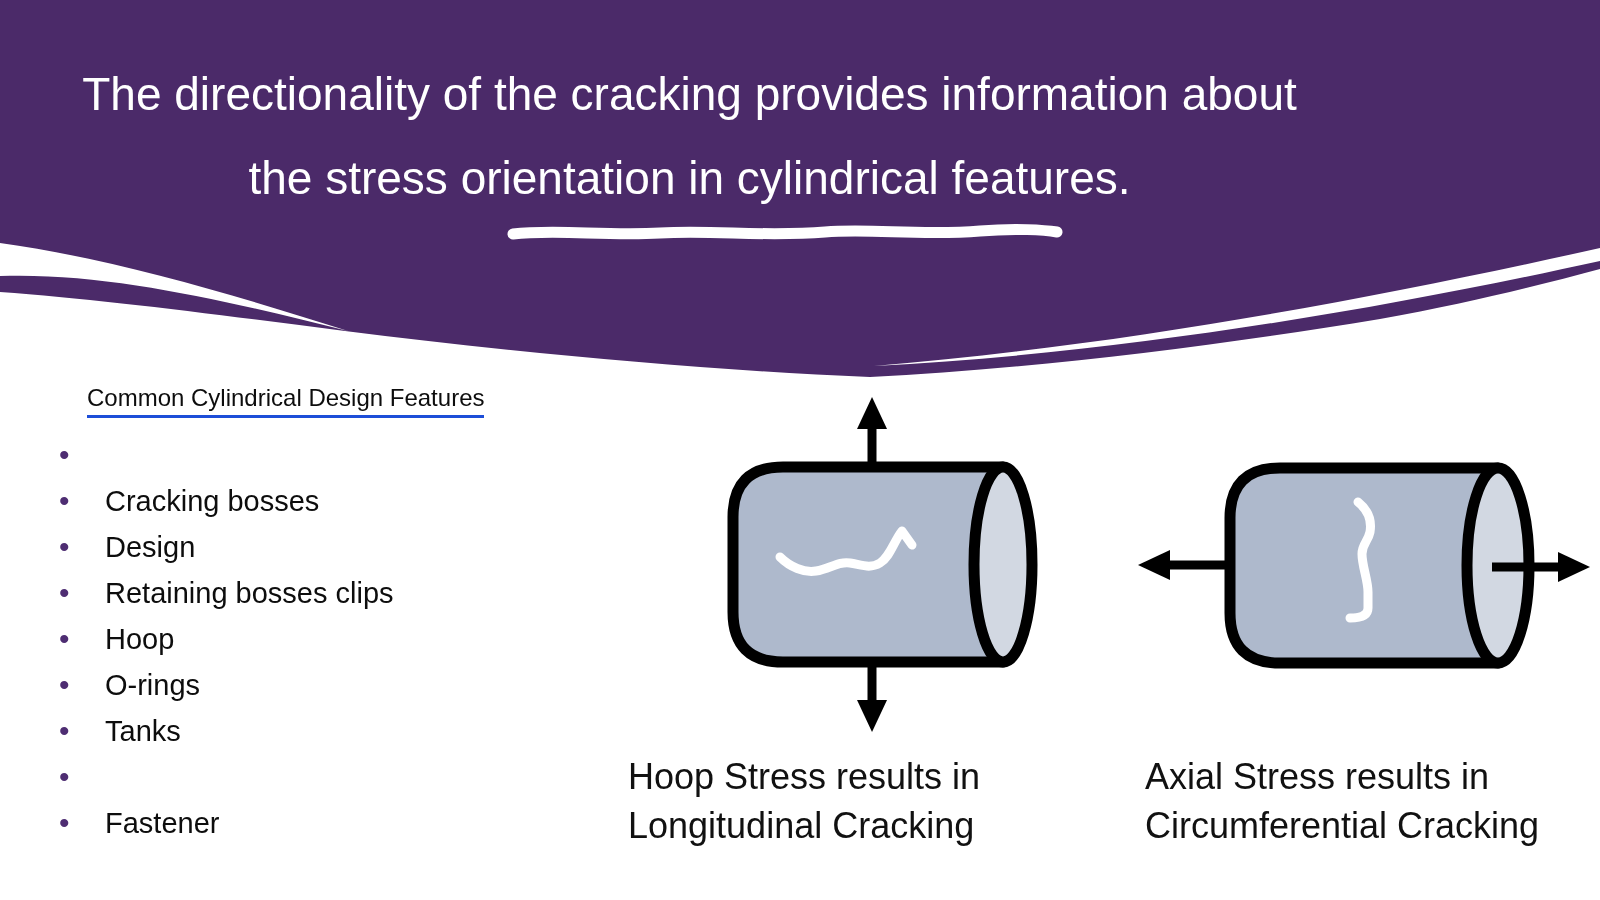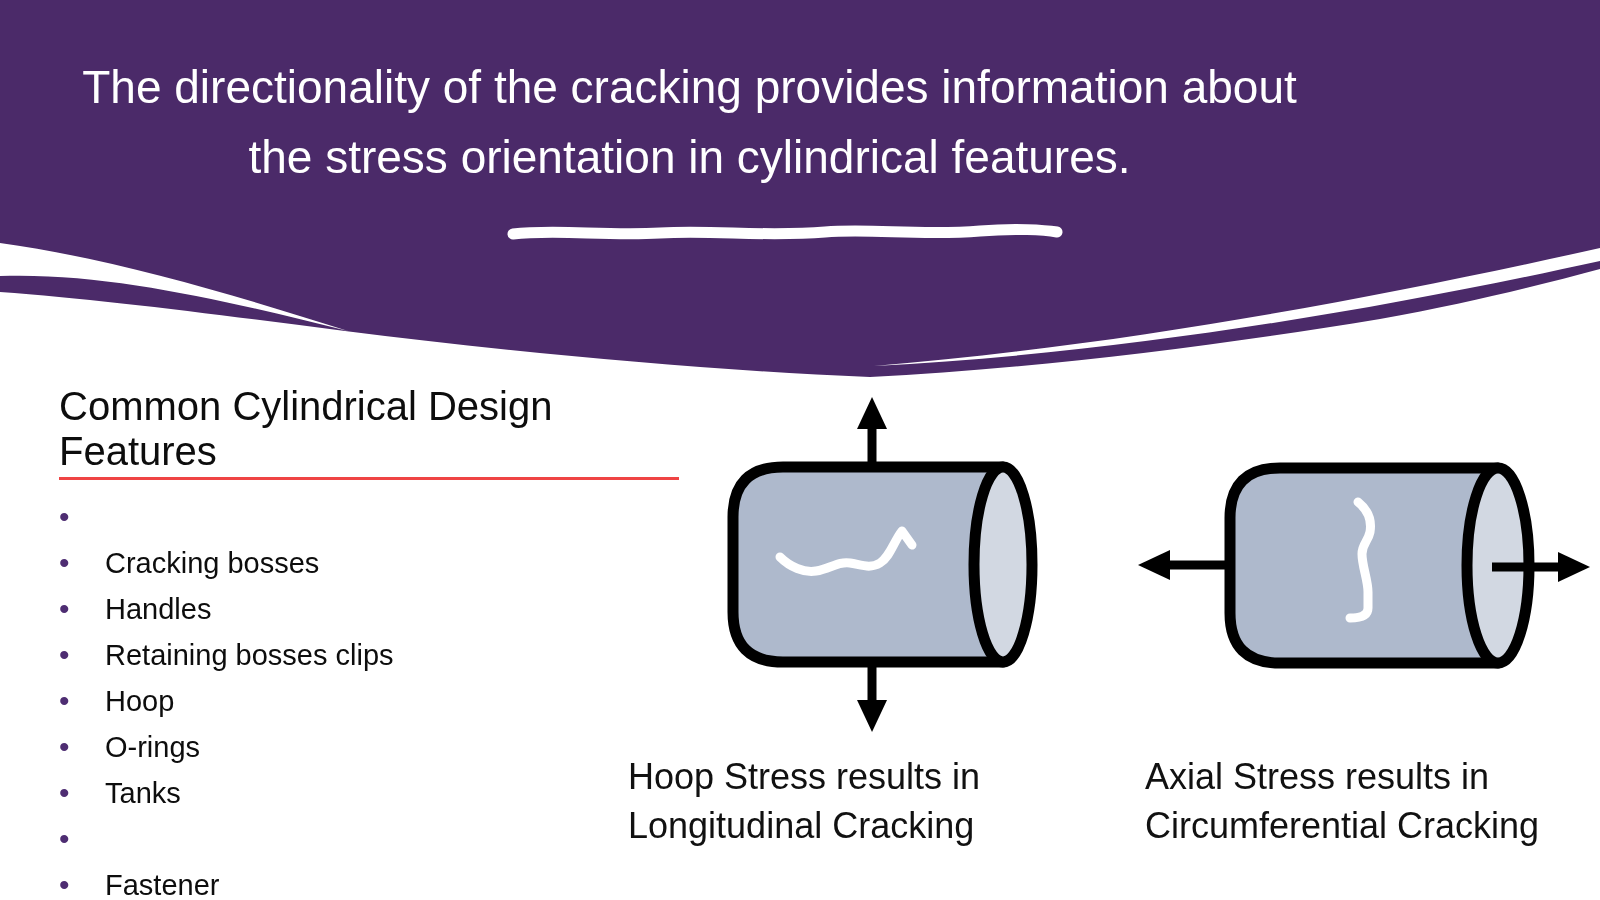--- a/index.html
+++ b/index.html
@@ -5,28 +5,28 @@
   html,body{margin:0;padding:0;background:#fff;}
   .slide{
     position:relative;width:1600px;height:900px;overflow:hidden;background:#ffffff;
     font-family:"Liberation Sans",sans-serif;
   }
   
   .banner-svg{position:absolute;top:0;left:0;width:1600px;height:400px;display:block;}
   .title{
     position:absolute;top:52px;left:0;width:1379px;
     text-align:center;color:#ffffff;
-    font-size:46px;line-height:70px;font-weight:400;
+    font-size:46px;line-height:84px;font-weight:400;
   }
   .title-inner{display:inline-block;max-width:1280px;}
   
   .features{position:absolute;left:59px;top:384px;width:620px;color:#0d0d0d;}
   .features-heading{
-    font-size:40px;font-weight:400;color:#0d0d0d;
-    border-bottom:3px solid #ef4444;display:inline-block;padding-bottom:3px;
+    font-size:24px;font-weight:400;color:#0d0d0d;
+    border-bottom:3px solid #1d4ed8;display:inline-block;padding-bottom:3px;margin-left:28px;
   }
   .features-list{list-style:none;margin:14px 0 0 0;padding:0;}
   .features-list li{
     position:relative;padding-left:46px;height:46px;line-height:46px;
     font-size:29px;color:#0d0d0d;white-space:nowrap;
   }
   .features-list li .bullet{
     position:absolute;left:0;top:0;color:#4e2d72;font-size:30px;
   }
   
@@ -68,21 +68,21 @@
     <span class="features-heading">Common Cylindrical Design Features</span>
     <ul class="features-list">
       <li>
         <span class="bullet">•</span>
         </li>
       <li>
         <span class="bullet">•</span>
         <span>Cracking bosses</span></li>
       <li>
         <span class="bullet">•</span>
-        <span>Handles</span></li>
+        <span>Design</span></li>
       <li>
         <span class="bullet">•</span>
         <span>Retaining bosses clips</span></li>
       <li>
         <span class="bullet">•</span>
         <span>Hoop</span></li>
       <li>
         <span class="bullet">•</span>
         <span>O-rings</span></li>
       <li>

